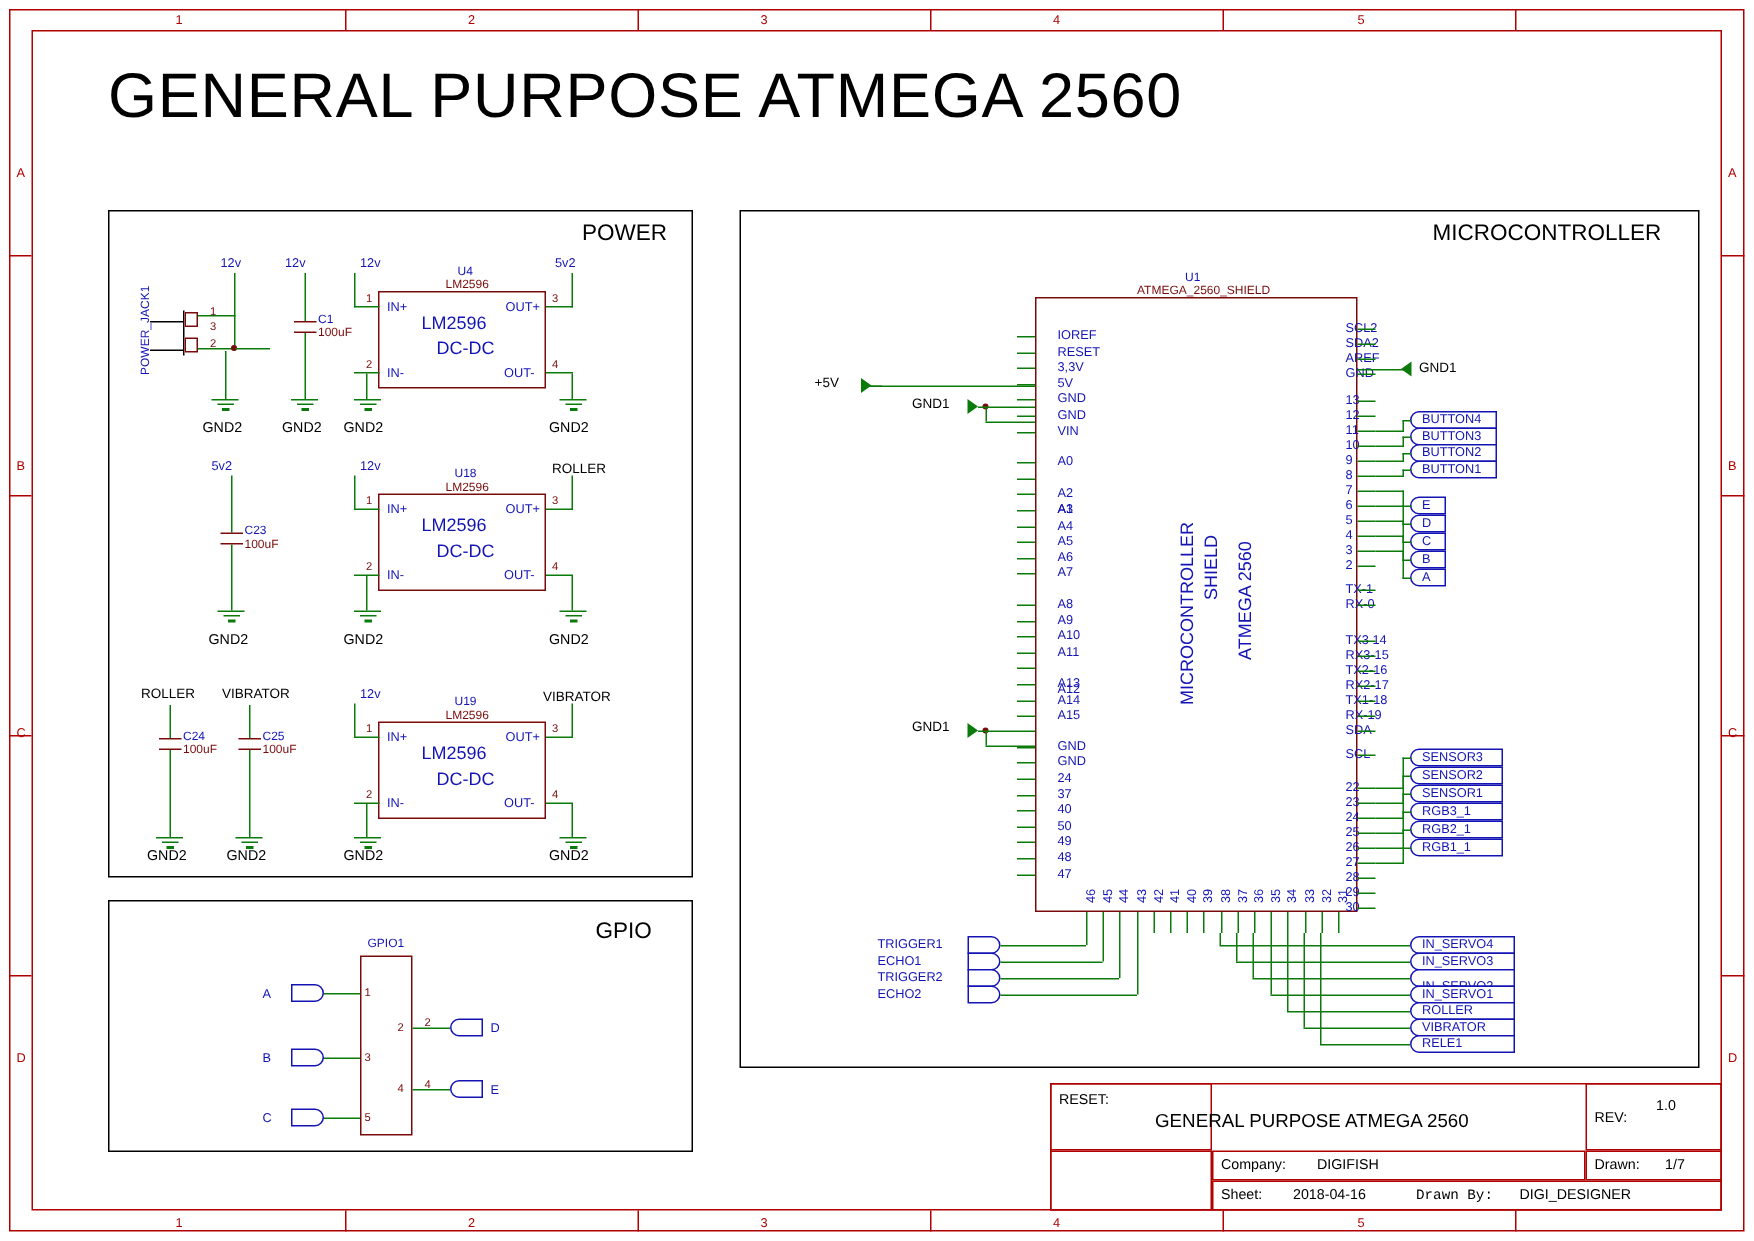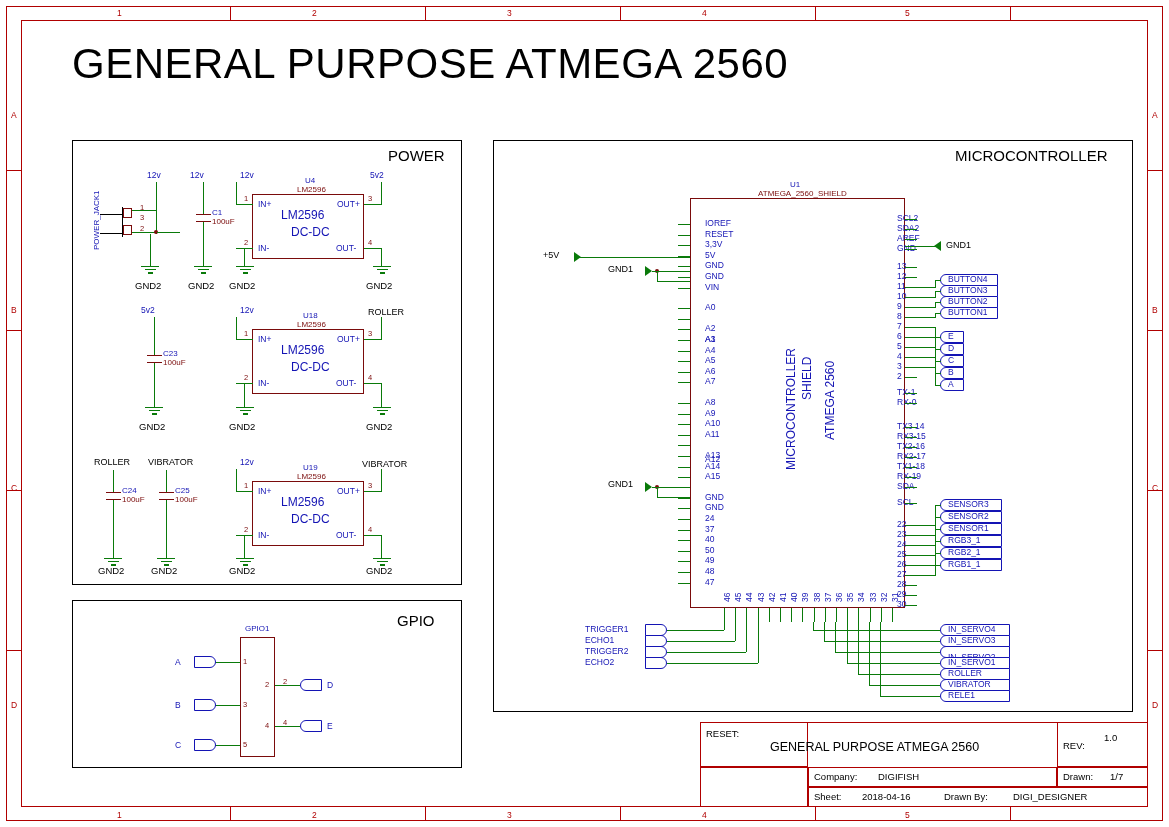--- a/index.html
+++ b/index.html
@@ -689,17 +689,17 @@
   <div class="tb-txt" style="left:814px;top:771px;">Company:</div>
   <div class="tb-txt" style="left:878px;top:771px;">DIGIFISH</div>
 
   <div class="tb" style="left:1057px;top:767px;width:91px;height:20px;"></div>
   <div class="tb-txt" style="left:1063px;top:771px;">Drawn:</div>
   <div class="tb-txt" style="left:1110px;top:771px;">1/7</div>
 
   <div class="tb" style="left:808px;top:787px;width:340px;height:20px;"></div>
   <div class="tb-txt" style="left:814px;top:791px;">Sheet:</div>
   <div class="tb-txt" style="left:862px;top:791px;">2018-04-16</div>
-  <div class="tb-txt" style="left:944px;top:791px;">Drawn By:</div>
+  <div class="tb-txt" style="left:944px;top:791px;font-family:Liberation Mono, monospace;">Drawn By:</div>
   <div class="tb-txt" style="left:1013px;top:791px;">DIGI_DESIGNER</div>
   <div class="tb" style="left:700px;top:767px;width:108px;height:40px;"></div>
 
 </div>
 
 </body></html>

